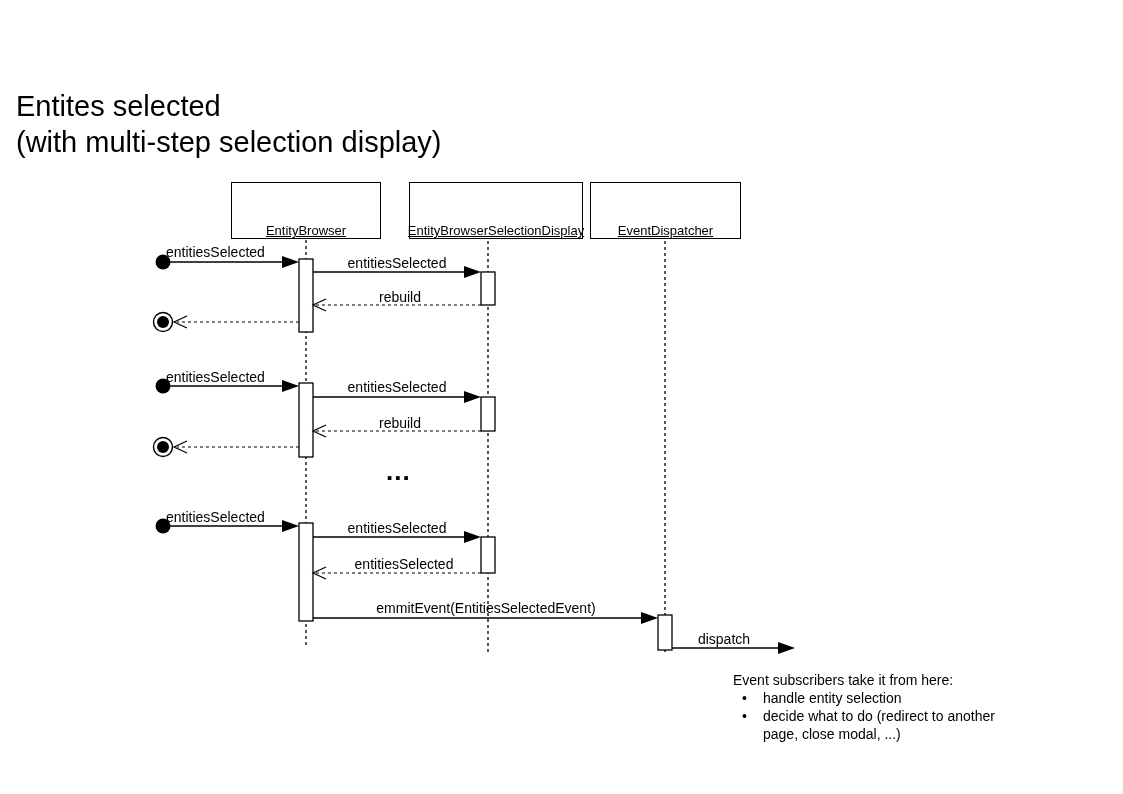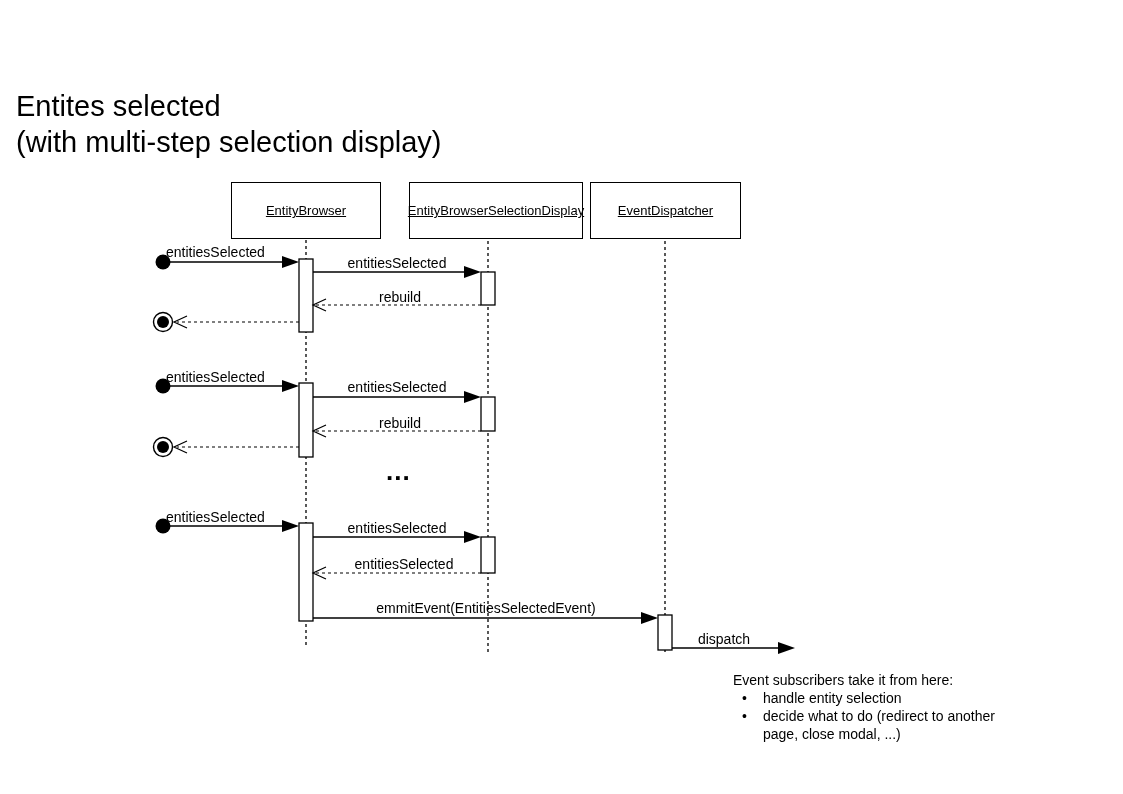--- a/index.html
+++ b/index.html
@@ -26,21 +26,21 @@
     line-height: 36px;
     color: #000000;
   }
   .actor-box {
     position: absolute;
     top: 182px;
     height: 57px;
     border: 1.5px solid #000000;
     background: #ffffff;
     display: flex;
-    align-items: center;
+    align-items: flex-end;
     justify-content: center;
     box-sizing: border-box;
   }
   .actor-box span {
     font-size: 13px;
     text-decoration: underline;
     white-space: nowrap;
   }
   #actor-entitybrowser { left: 231px; width: 150px; }
   #actor-selectiondisplay { left: 409px; width: 174px; }

